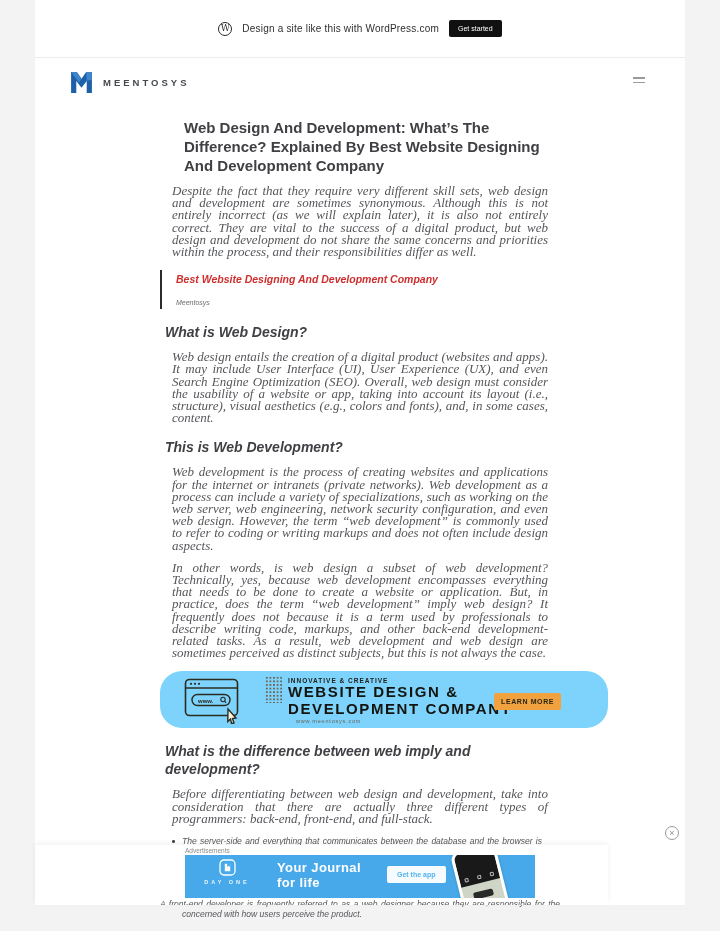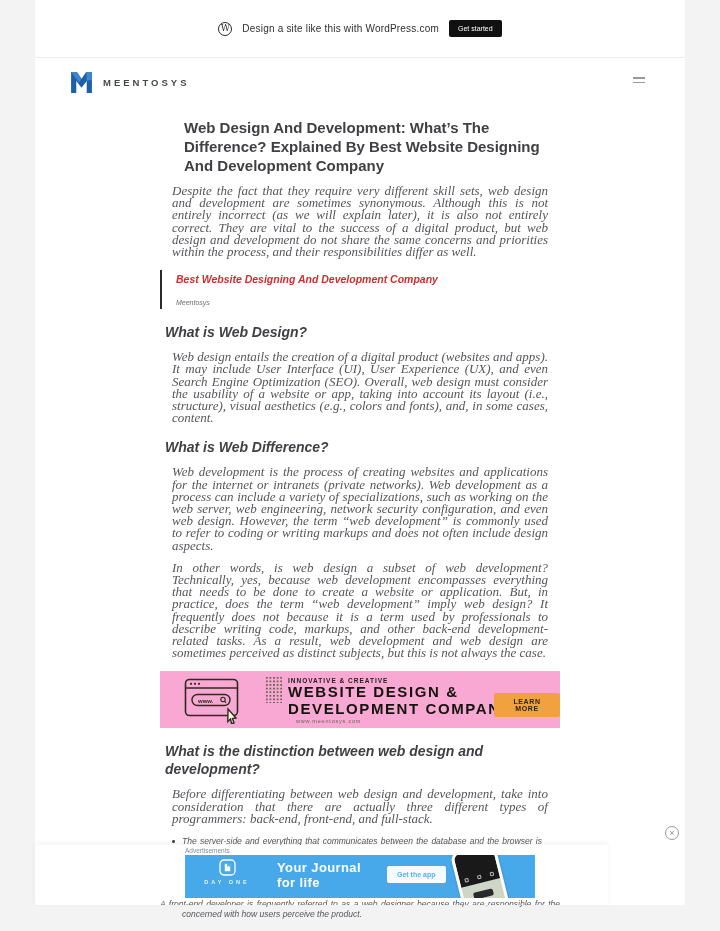--- a/index.html
+++ b/index.html
@@ -53,21 +53,21 @@
   ul.post-list { list-style:none; margin:10px 16px 0 22px; }
   ul.post-list li {
     position:relative; font-style:italic; font-size:8.5px; line-height:12.2px;
     color:#55565a; text-align:justify; margin-bottom:12px; padding-right:2px;
   }
   ul.post-list li::before {
     content:""; position:absolute; left:-10px; top:5px;
     width:2.6px; height:2.6px; border-radius:50%; background:#4a4a4a;
   }
   
-  .promo { position:relative; width:400px; height:57px; background:#f9a8d4; margin:12px 0 0; cursor:pointer; }
+  .promo { position:relative; width:448px; height:57px; background:#7dd3fc; margin:12px 0 0; cursor:pointer;border-radius:22px; }
   .promo-browser { position:absolute; left:24px; top:7px; }
   .promo-dots {
     position:absolute; left:105px; top:5px; width:18px; height:27px;
     background-image:radial-gradient(#6b6557 0.7px, transparent 0.8px);
     background-size:3.6px 3.6px;
   }
   .promo-textcol { position:absolute; left:128px; top:6px; width:230px; }
   .promo-kicker { font-size:6.5px; font-weight:bold; letter-spacing:1px; color:#22211a; }
   .promo-line { font-size:15px; font-weight:bold; letter-spacing:1.6px; line-height:16.5px; color:#14140e; }
   .promo-url { font-size:5.5px; letter-spacing:0.8px; color:#6b6557; margin-top:1px; margin-left:8px; }
@@ -147,21 +147,21 @@
       <p class="body">Despite the fact that they require very different skill sets, web design and development are sometimes synonymous. Although this is not entirely incorrect (as we will explain later), it is also not entirely correct. They are vital to the success of a digital product, but web design and development do not share the same concerns and priorities within the process, and their responsibilities differ as well.</p>
 
       <blockquote>
         <div class="quote-text">Best Website Designing And Development Company</div>
         <span class="quote-cite">Meentosys</span>
       </blockquote>
 
       <h2>What is Web Design?</h2>
       <p class="body">Web design entails the creation of a digital product (websites and apps). It may include User Interface (UI), User Experience (UX), and even Search Engine Optimization (SEO). Overall, web design must consider the usability of a website or app, taking into account its layout (i.e., structure), visual aesthetics (e.g., colors and fonts), and, in some cases, content.</p>
 
-      <h2>What is Web Difference?</h2>
+      <h2>This is Web Development?</h2>
       <p class="body">Web development is the process of creating websites and applications for the internet or intranets (private networks). Web development as a process can include a variety of specializations, such as working on the web server, web engineering, network security configuration, and even web design. However, the term “web development” is commonly used to refer to coding or writing markups and does not often include design aspects.</p>
       <p class="body">In other words, is web design a subset of web development? Technically, yes, because web development encompasses everything that needs to be done to create a website or application. But, in practice, does the term “web development” imply web design? It frequently does not because it is a term used by professionals to describe writing code, markups, and other back-end development-related tasks. As a result, web development and web design are sometimes perceived as distinct subjects, but this is not always the case.</p>
 
       <div class="promo">
         <svg class="promo-browser" width="62" height="46" viewBox="0 0 62 46">
           <rect x="1.5" y="1.5" width="52" height="36" rx="4" fill="none" stroke="#2b2b1f" stroke-width="1.6"></rect>
           <line x1="1.5" y1="10" x2="53.5" y2="10" stroke="#2b2b1f" stroke-width="1.3"></line>
           <circle cx="7" cy="5.8" r="1.1" fill="#2b2b1f"></circle>
           <circle cx="11" cy="5.8" r="1.1" fill="#2b2b1f"></circle>
           <circle cx="15" cy="5.8" r="1.1" fill="#2b2b1f"></circle>
@@ -176,21 +176,21 @@
         <div class="promo-dots"></div>
         <div class="promo-textcol">
           <div class="promo-kicker">INNOVATIVE &amp; CREATIVE</div>
           <div class="promo-line">WEBSITE DESIGN &amp;</div>
           <div class="promo-line">DEVELOPMENT COMPANY</div>
           <div class="promo-url">www.meentosys.com</div>
         </div>
         <button class="promo-cta">LEARN MORE</button>
       </div>
 
-      <h2>What is the distinction between web design and development?</h2>
+      <h2>What is the difference between web imply and development?</h2>
       <p class="body">Before differentiating between web design and development, take into consideration that there are actually three different types of programmers: back-end, front-end, and full-stack.</p>
 
       <ul class="post-list">
         <li>The server-side and everything that communicates between the database and the browser is the responsibility of the back-end developer.</li>
         <li>Full-stack development teams are able to work both on the back-end and the front end.</li>
         <li>The front-end developer works on the client-side of software development, so they are concerned with how users perceive the product.</li>
       </ul>
     </div>
 
     <div class="close-btn">×</div>

